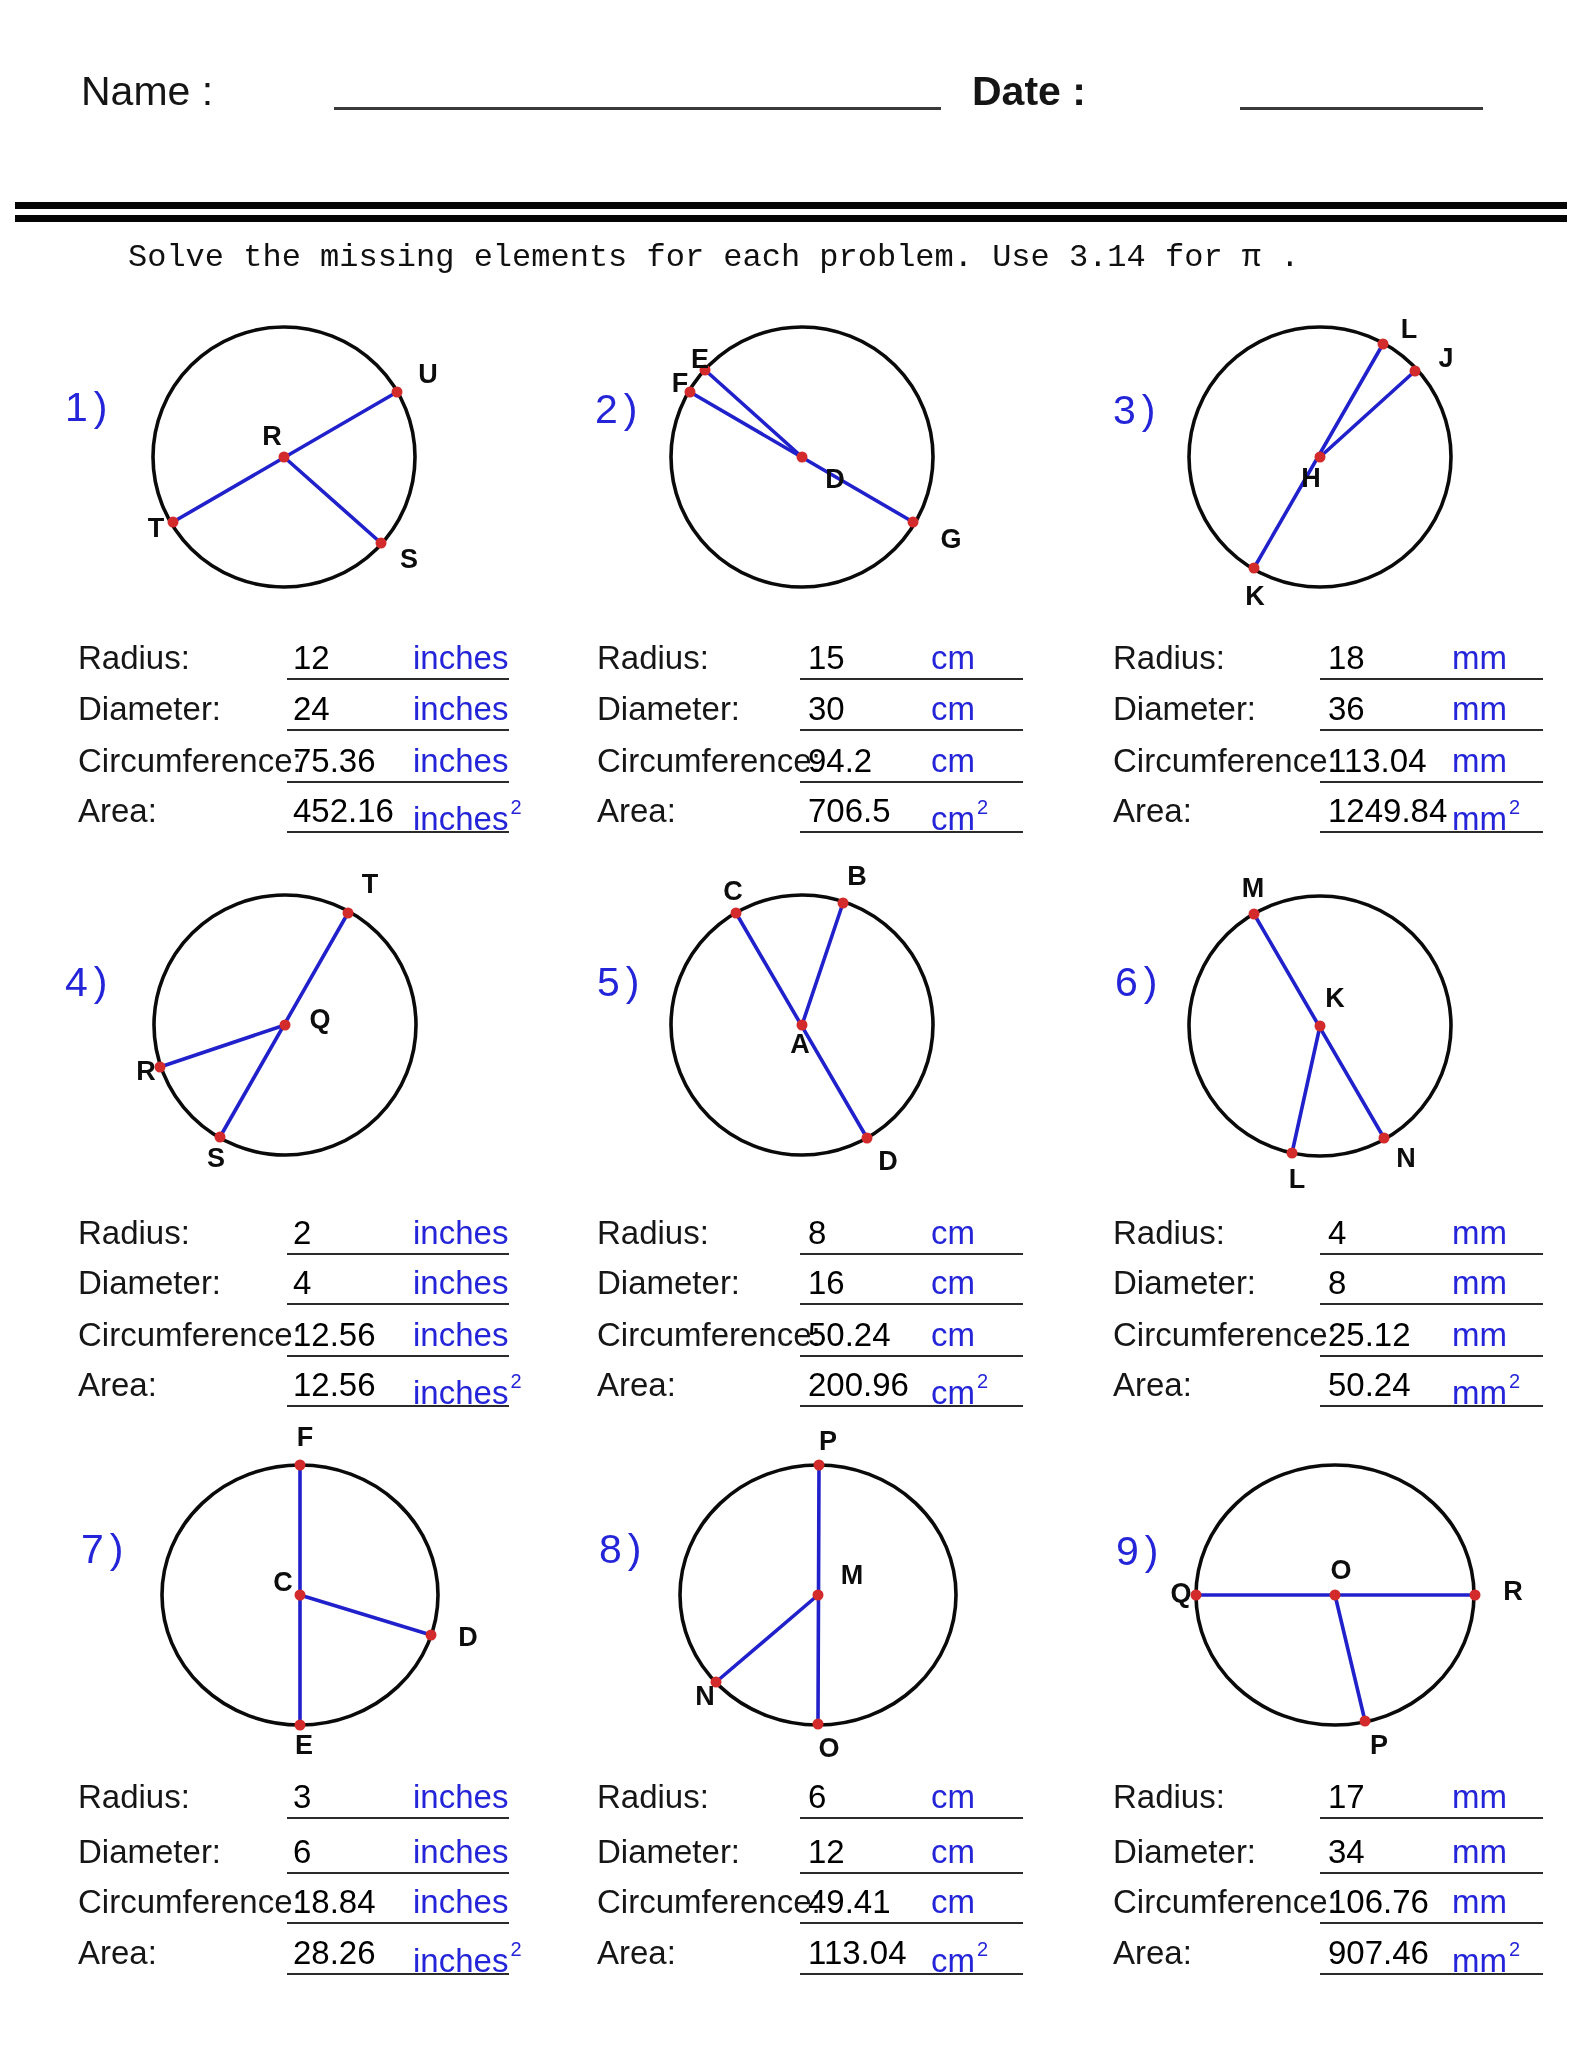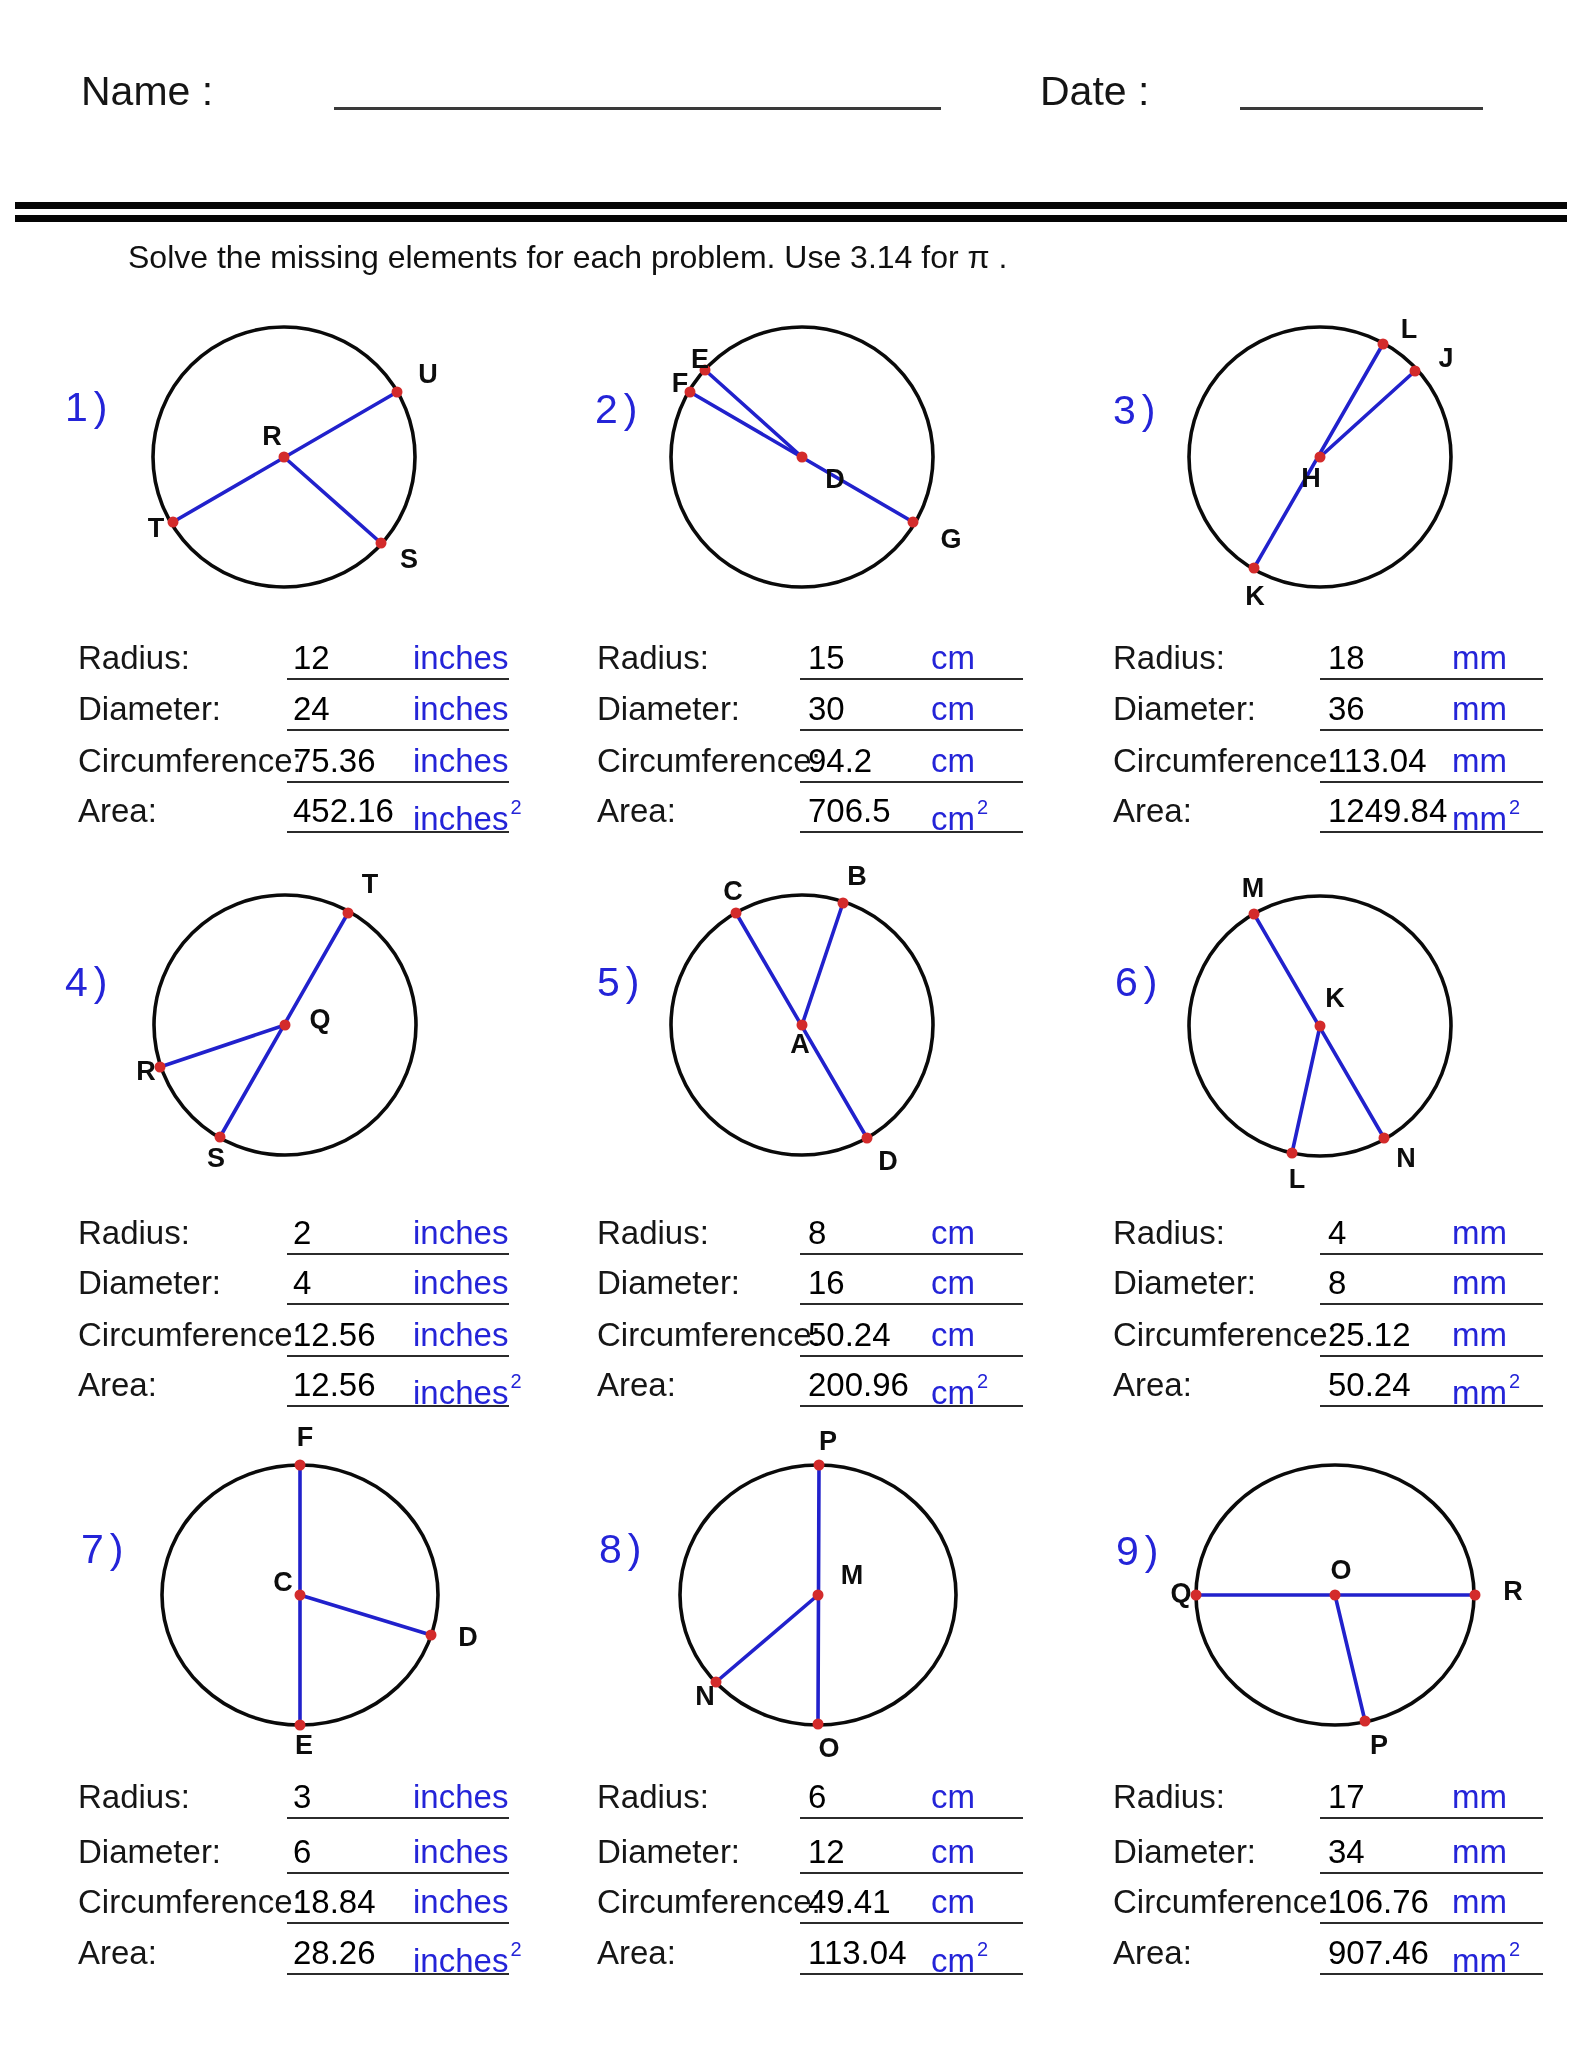--- a/index.html
+++ b/index.html
@@ -2,21 +2,21 @@
 <html><head>
 <meta charset="utf-8">
 <style>
   html,body{margin:0;padding:0;background:#888;}
   .page{position:relative;width:1583px;height:2048px;background:#ffffff;
         font-family:"Liberation Sans",sans-serif;overflow:hidden;margin:0 auto;}
   .hdr-label{position:absolute;font-size:41px;color:#151515;white-space:nowrap;}
   .hline{position:absolute;height:3px;background:#3a3a3a;}
   .dbl-rule{position:absolute;left:15px;top:202px;width:1552px;height:6px;
             background:#ffffff;border-top:7px solid #050505;border-bottom:7px solid #050505;}
-  .instruction{position:absolute;left:128px;top:239px;font-size:32px;color:#101010;white-space:nowrap;}
+  .instruction{position:absolute;left:128px;top:239px;font-size:32px;color:#101010;white-space:nowrap;font-family:Liberation Mono, monospace;}
   .pnum{position:absolute;font-size:41px;color:#2424d8;letter-spacing:6px;line-height:1.05;white-space:nowrap;}
   .diagram{position:absolute;overflow:visible;}
   .co{fill:none;stroke:#0a0a0a;stroke-width:3.6px;}
   .bl{stroke:#2121cc;stroke-width:3.6px;stroke-linecap:round;}
   .dt{fill:#d32b2b;stroke:none;}
   .pl{font-family:"Liberation Sans",sans-serif;font-size:27px;font-weight:bold;fill:#0d0d0d;text-anchor:middle;}
   .answers{position:absolute;width:470px;}
   .arow{position:absolute;left:0;width:470px;height:42px;margin-top:28px;}
   .flabel{position:absolute;left:0;top:0;font-size:33px;color:#161616;line-height:36px;white-space:nowrap;}
   .aval{position:absolute;top:0;font-size:33px;color:#000000;line-height:36px;white-space:nowrap;}
@@ -27,21 +27,21 @@
   .col-b .aline{left:203px;width:223px;} .col-b .aval{left:211px;} .col-b .aunit{left:334px;}
   .col-c .aline{left:207px;width:223px;} .col-c .aval{left:215px;} .col-c .aunit{left:339px;}
 </style>
 </head>
 <body>
 
 <div class="page">
 
   <div class="hdr-label" style="left:81px;top:68px;">Name :</div>
   <div class="hline" style="left:334px;top:107px;width:607px;"></div>
-  <div class="hdr-label" style="left:1040px;top:68px;">Date :</div>
+  <div class="hdr-label" style="left:972px;top:68px;font-weight:bold;">Date :</div>
   <div class="hline" style="left:1240px;top:107px;width:243px;"></div>
   <div class="dbl-rule"></div>
   <div class="instruction">Solve the missing elements for each problem. Use 3.14 for π .</div>
 
   <div class="pnum" style="left:65px;top:386px;">1)</div>
   <div class="pnum" style="left:595px;top:388px;">2)</div>
   <div class="pnum" style="left:1113px;top:389px;">3)</div>
   <div class="pnum" style="left:65px;top:961px;">4)</div>
   <div class="pnum" style="left:597px;top:961px;">5)</div>
   <div class="pnum" style="left:1115px;top:961px;">6)</div>

